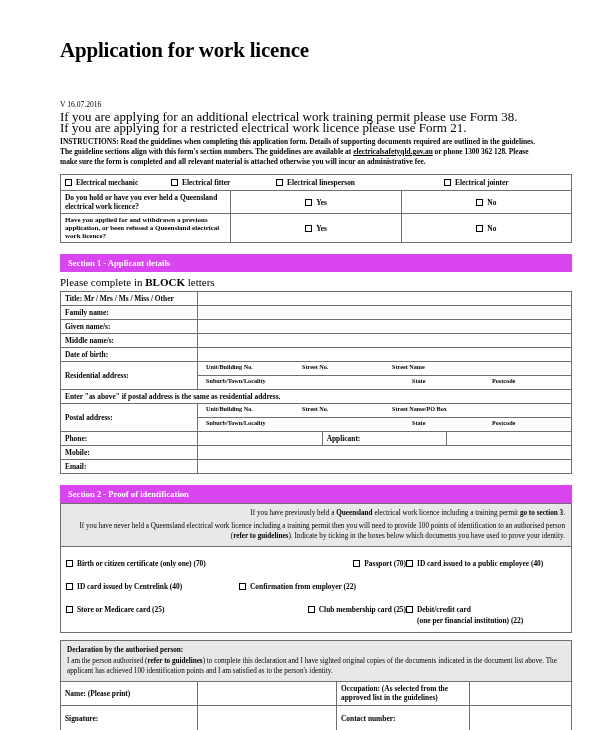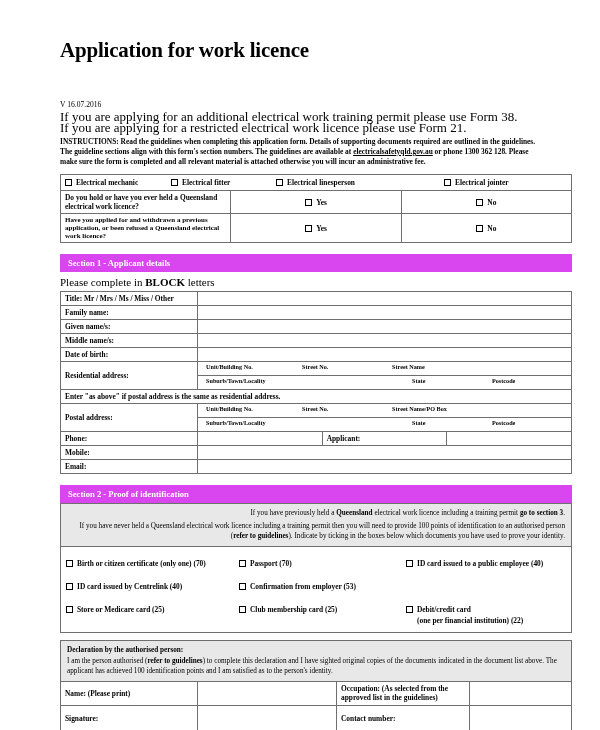--- a/index.html
+++ b/index.html
@@ -87,21 +87,21 @@
   .note p:last-child{margin-bottom:0;}
   .note b{font-weight:bold;}
 
   .idbox{
     width:512px;border:1px solid #6f6f6f;box-sizing:border-box;
     padding:5px 5px 6px 5px;background:#fff;
   }
   .idrow{display:flex;margin-bottom:5px;}
   .idrow:last-child{margin-bottom:1px;}
   .idc1{width:173px;}
-  .idc2{width:167px;}
+  .idc2{width:167px;text-align:right;}
   .idc3{flex:1;}
   .idsub{display:block;margin-left:11px;font-weight:bold;font-size:7.4px;}
 
   .decl{
     width:512px;border:1px solid #6f6f6f;background:#e8e8e8;
     box-sizing:border-box;padding:4px 6px;font-size:7.2px;line-height:10.4px;
     margin-top:7px;border-bottom:0;
   }
   .decl .hd{font-weight:bold;margin:0 0 1px 0;}
   .decl p{margin:0;}
@@ -334,21 +334,21 @@
   </div>
 
   <div class="idbox">
     <div class="idrow">
       <div class="idc1"><span class="cb"></span><span class="cbtxt">Birth or citizen certificate (only one) (70)</span></div>
       <div class="idc2"><span class="cb"></span><span class="cbtxt">Passport (70)</span></div>
       <div class="idc3"><span class="cb"></span><span class="cbtxt">ID card issued to a public employee (40)</span></div>
     </div>
     <div class="idrow">
       <div class="idc1"><span class="cb"></span><span class="cbtxt">ID card issued by Centrelink (40)</span></div>
-      <div class="idc3"><span class="cb"></span><span class="cbtxt">Confirmation from employer (53)</span></div>
+      <div class="idc3"><span class="cb"></span><span class="cbtxt">Confirmation from employer (22)</span></div>
     </div>
     <div class="idrow">
       <div class="idc1"><span class="cb"></span><span class="cbtxt">Store or Medicare card (25)</span></div>
       <div class="idc2"><span class="cb"></span><span class="cbtxt">Club membership card (25)</span></div>
       <div class="idc3"><span class="cb"></span><span class="cbtxt">Debit/credit card</span><span class="idsub">(one per financial institution) (22)</span></div>
     </div>
   </div>
 
   <div class="decl">
     <p class="hd">Declaration by the authorised person:</p>

